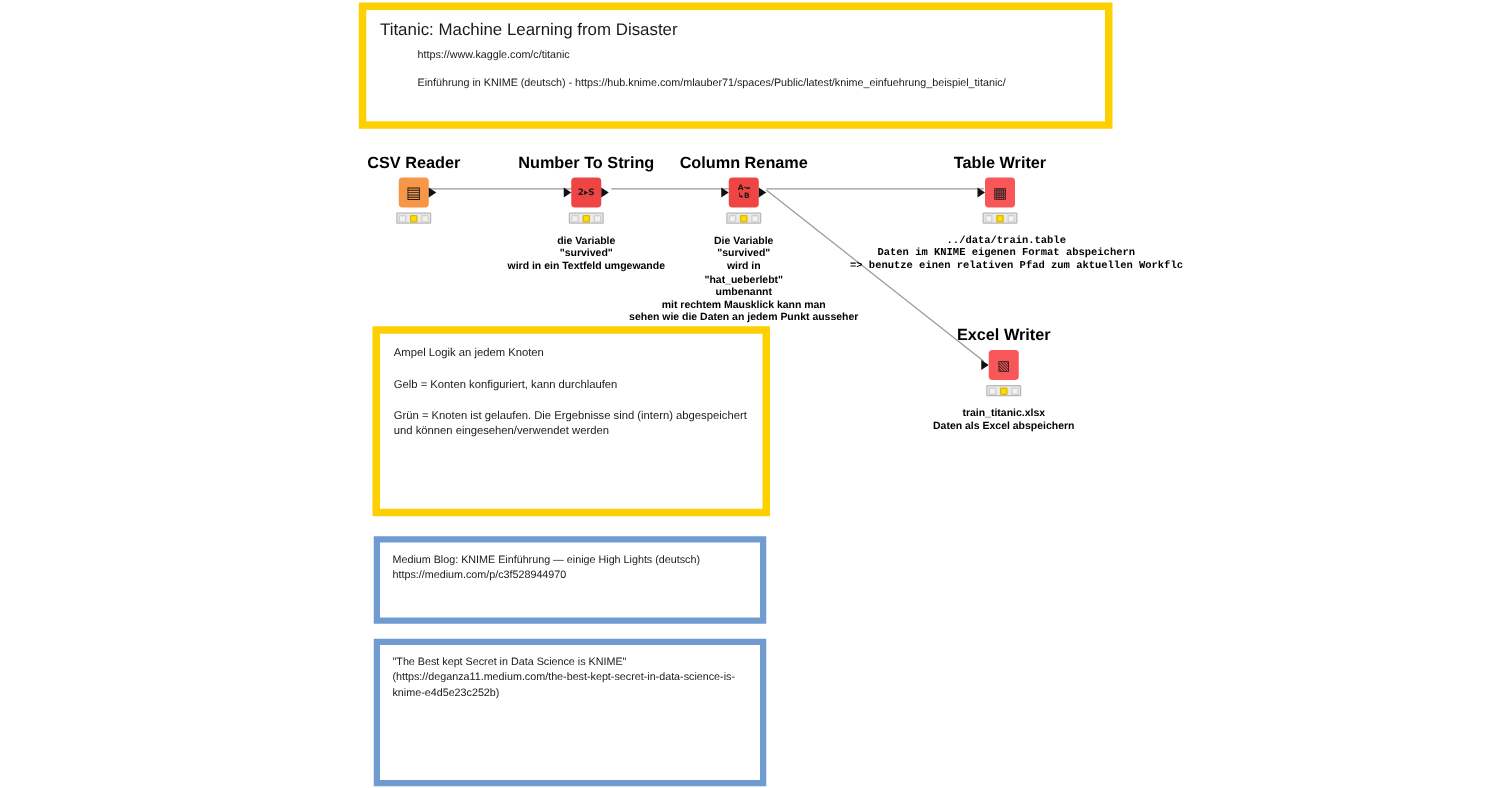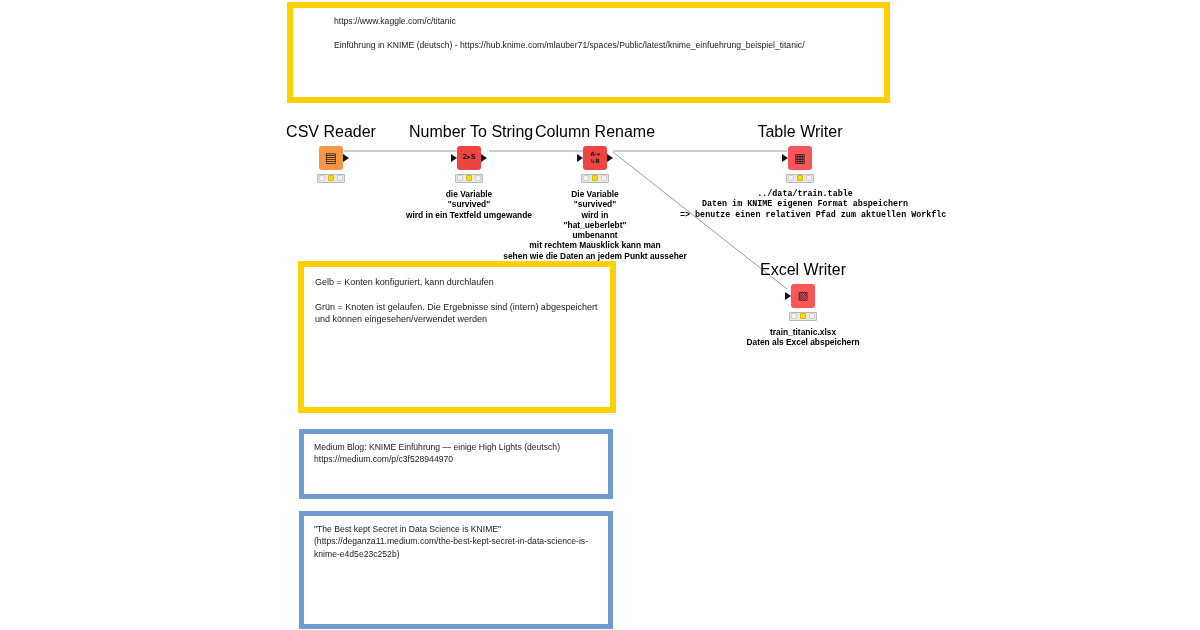--- a/index.html
+++ b/index.html
@@ -80,22 +80,22 @@
     left: 0; top: 0;
     width: 1200px; height: 630px;
   }
 
   .node {
     position: absolute;
     width: 120px;
     text-align: center;
   }
   .node-title {
-    font-size: 16px;
-    font-weight: normal;
+    font-size: 13px;
+    font-weight: bold;
     color: #000000;
     line-height: 1.1;
     margin-bottom: 5px;
     white-space: nowrap;
   }
   .node-body {
     position: relative;
     display: inline-block;
   }
   .node-icon {
@@ -181,20 +181,21 @@
 
 <svg id="connectors" viewBox="0 0 1200 630" xmlns="http://www.w3.org/2000/svg">
   <line x1="344" y1="151" x2="469" y2="151" stroke="#9a9a9a" stroke-width="1"></line>
   <line x1="489" y1="151" x2="589" y2="151" stroke="#9a9a9a" stroke-width="1"></line>
   <line x1="613" y1="151" x2="787" y2="151" stroke="#9a9a9a" stroke-width="1"></line>
   <line x1="613" y1="152" x2="787" y2="289" stroke="#9a9a9a" stroke-width="1"></line>
 </svg>
 
 <div class="annot annot-yellow" id="header-box">
   <div class="annot-inner">
+    <div class="annot-title">Titanic: Machine Learning from Disaster</div>
     <div class="annot-line tight" style="margin-bottom:12px;">https://www.kaggle.com/c/titanic</div>
     <div class="annot-line tight" style="margin-bottom:12px;">Einführung in KNIME (deutsch) - https://hub.knime.com/mlauber71/spaces/Public/latest/knime_einfuehrung_beispiel_titanic/</div>
   </div>
 </div>
 
 <div id="workflow">
 
   <div class="node" id="node-csv-reader">
     <div class="node-title">CSV Reader</div>
     <div class="node-body">
@@ -285,20 +286,21 @@
       </div>
     </div>
     <div class="node-desc">train_titanic.xlsx
 Daten als Excel abspeichern</div>
   </div>
 
 </div>
 
 <div class="annot annot-yellow" id="ampel-box">
   <div class="annot-inner">
+    <div class="annot-line">Ampel Logik an jedem Knoten</div>
     <div class="annot-line">Gelb = Konten konfiguriert, kann durchlaufen</div>
     <div class="annot-line">Grün = Knoten ist gelaufen. Die Ergebnisse sind (intern) abgespeichert
 und können eingesehen/verwendet werden</div>
   </div>
 </div>
 
 <div class="annot annot-blue" id="medium-box">
   <div class="annot-inner">
     <div class="annot-line">Medium Blog: KNIME Einführung — einige High Lights (deutsch)
 https://medium.com/p/c3f528944970</div>

